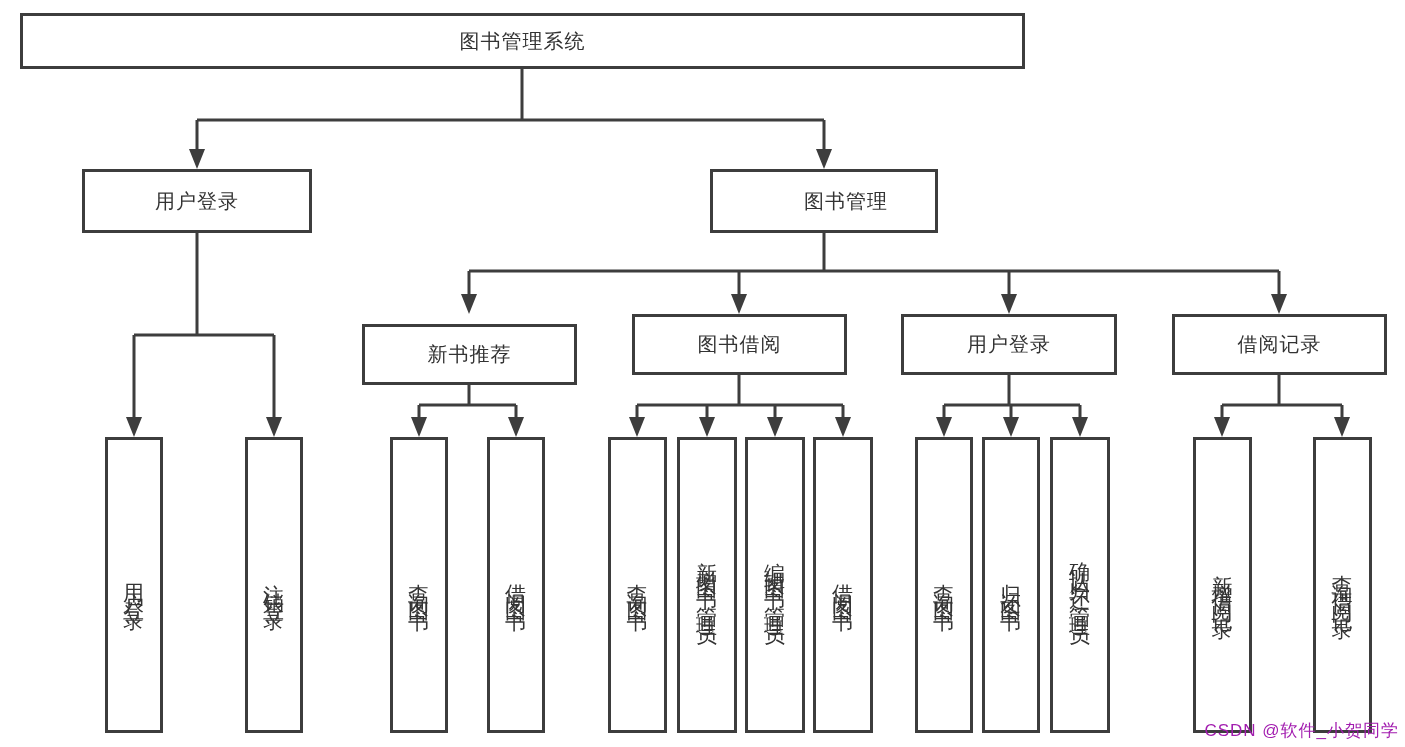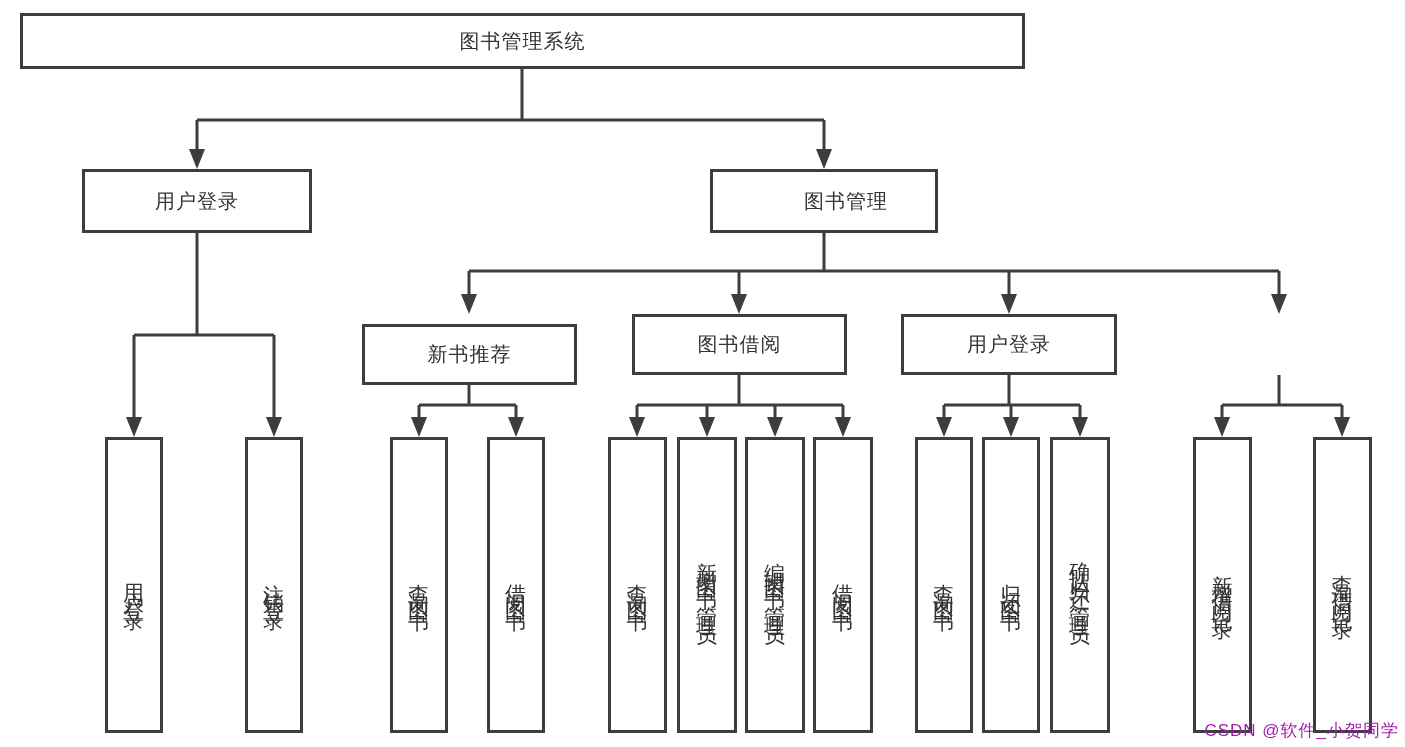--- a/index.html
+++ b/index.html
@@ -123,20 +123,23 @@
 
   <div class="box" style="left:362px; top:314px; width:215px; height:61px;margin-top:10px;">
     <span class="hlabel">新书推荐</span>
   </div>
   <div class="box" style="left:632px; top:314px; width:215px; height:61px;">
     <span class="hlabel">图书借阅</span>
   </div>
   <div class="box" style="left:901px; top:314px; width:216px; height:61px;">
     <span class="hlabel">用户登录</span>
   </div>
+  <div class="box" style="left:1172px; top:314px; width:215px; height:61px;">
+    <span class="hlabel">借阅记录</span>
+  </div>
 
   <div class="box" style="left:105px; top:437px; width:58px; height:296px;">
     <span class="vtext">用户登录</span>
   </div>
   <div class="box" style="left:245px; top:437px; width:58px; height:296px;">
     <span class="vtext">注销登录</span>
   </div>
 
   <div class="box" style="left:390px; top:437px; width:58px; height:296px;">
     <span class="vtext">查询图书</span>

